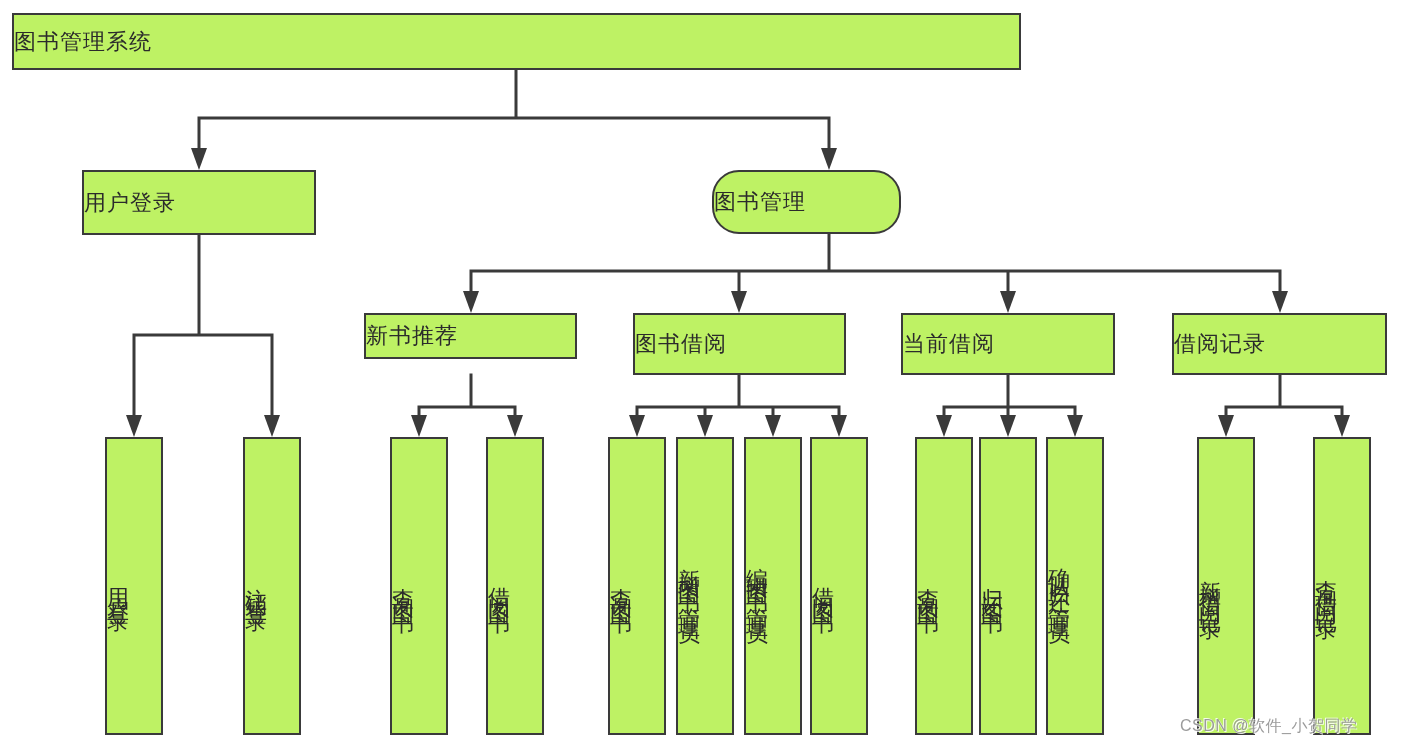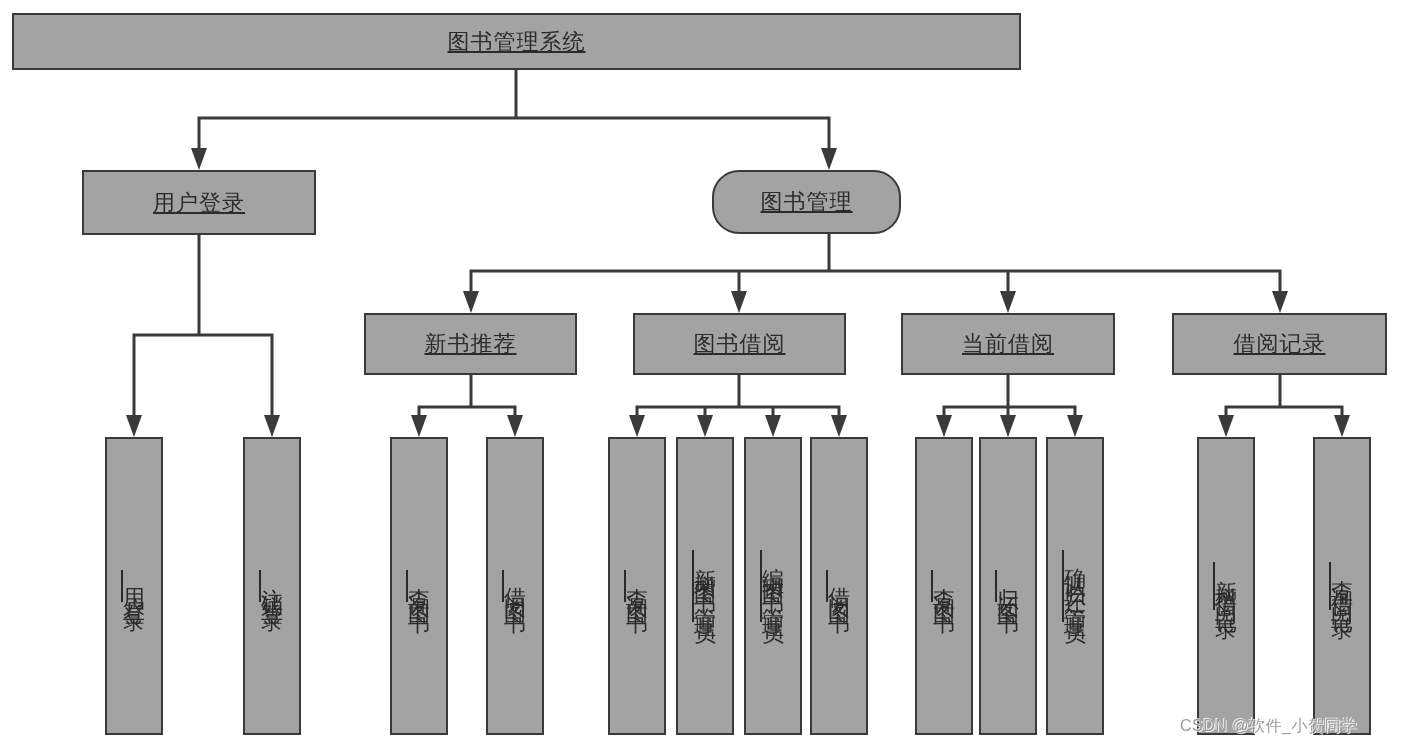--- a/index.html
+++ b/index.html
@@ -17,30 +17,29 @@
   }
   .connectors {
     position: absolute;
     left: 0;
     top: 0;
     pointer-events: none;
   }
   .box {
     position: absolute;
     box-sizing: border-box;
-    background: #a3a3a3;
+    background: #bef264;
     border: 2.5px solid #3a3a3a;
     display: flex;
     align-items: center;
-    justify-content: center;
+    justify-content: flex-start;
     color: #2b2b2b;
     font-size: 22px;
     letter-spacing: 1px;
     white-space: nowrap;
-    text-decoration: underline;
   }
   .leaf {
     width: 58px;
     height: 298px;
     top: 437px;
   }
   .vtext {
     writing-mode: vertical-rl;
     text-orientation: mixed;
     letter-spacing: 8px;
@@ -101,21 +100,21 @@
     <span>图书管理系统</span>
   </div>
 
   <div class="box" style="left:82px; top:170px; width:234px; height:65px;">
     <span>用户登录</span>
   </div>
   <div class="box" style="left:712px; top:170px; width:189px; height:64px;border-radius:27px;">
     <span>图书管理</span>
   </div>
 
-  <div class="box" style="left:364px; top:313px; width:213px; height:62px;">
+  <div class="box" style="left:364px; top:313px; width:213px; height:46px;">
     <span>新书推荐</span>
   </div>
   <div class="box" style="left:901px; top:313px; width:214px; height:62px;">
     <span>当前借阅</span>
   </div>
   <div class="box" style="left:633px; top:313px; width:213px; height:62px;">
     <span>图书借阅</span>
   </div>
   <div class="box" style="left:1172px; top:313px; width:215px; height:62px;">
     <span>借阅记录</span>

